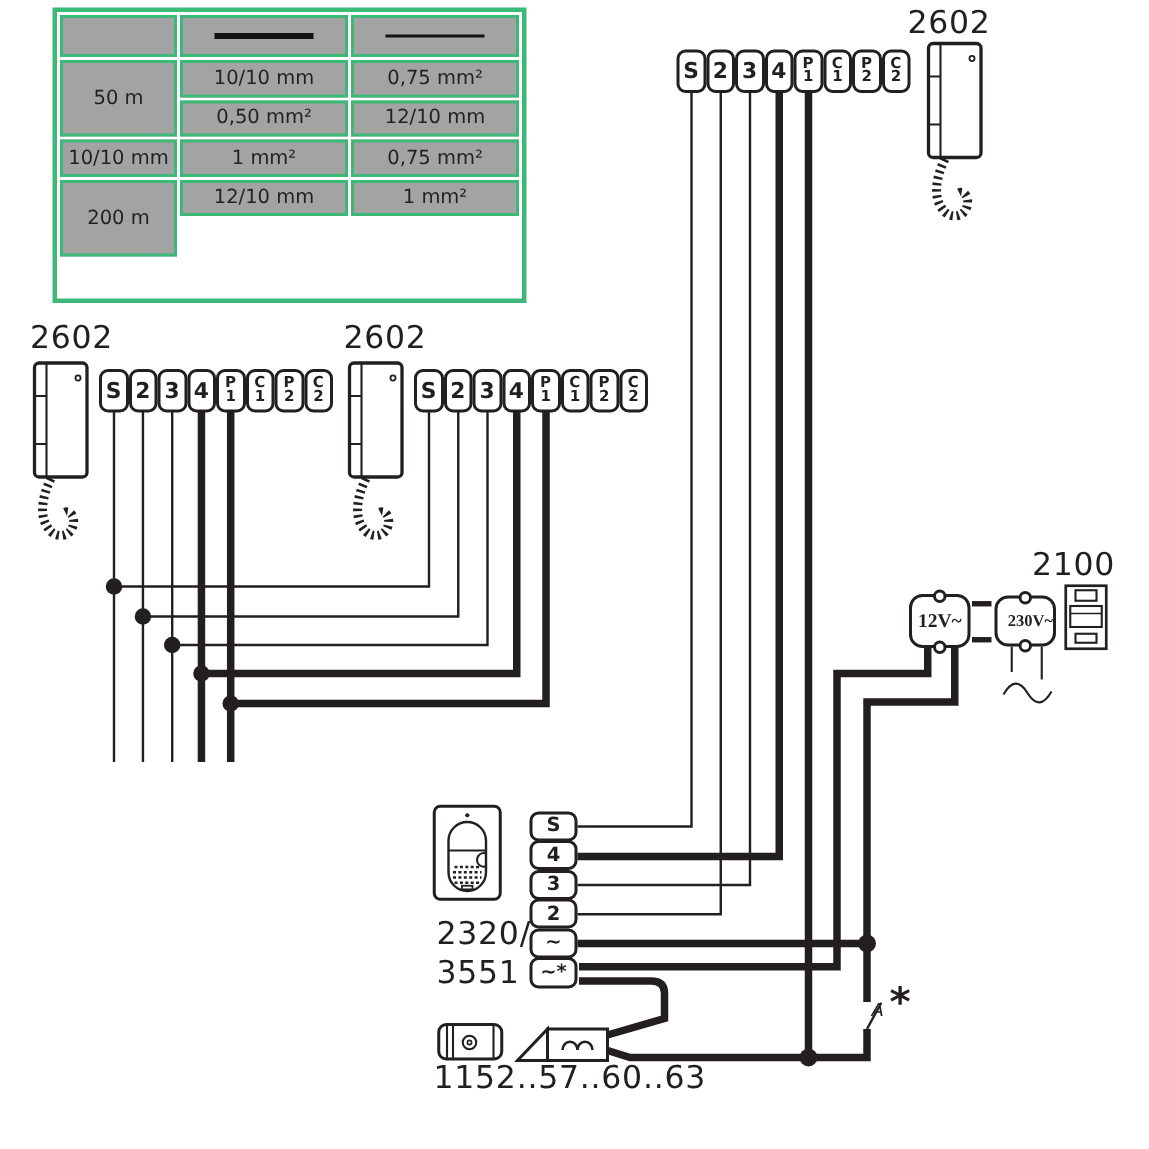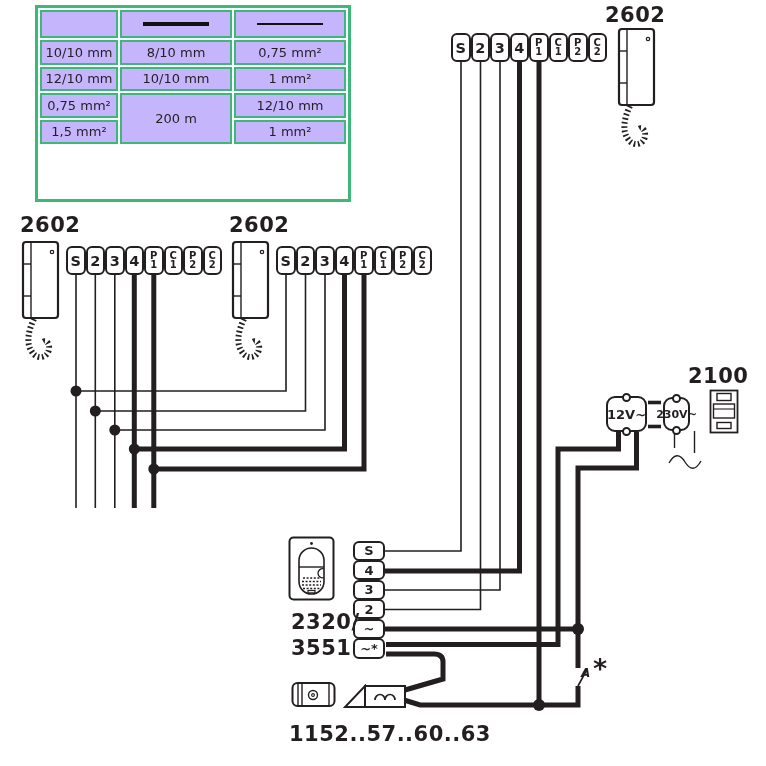--- a/index.html
+++ b/index.html
@@ -15,21 +15,21 @@
     position:absolute;left:35px;top:5px;z-index:3;
     border:3px solid #3cb878;background:#fff;padding:2px;
   }
   .spec-grid{
     display:grid;
     grid-template-columns:78px 112px 112px;
     grid-template-rows:28px repeat(6,24.5px);
     gap:2px;
   }
   .cell{
-    border:2.5px solid #3cb878;background:#c4b5fd;
+    border:2.5px solid #3cb878;background:#a3a3a3;
     display:flex;align-items:center;justify-content:center;
     font-size:13px;color:#231f20;
   }
   .cell.span2{grid-row:span 2;}
   .sample-thick{width:66px;height:4.5px;background:#111;}
   .sample-thin{width:66px;height:1.6px;background:#111;}
 
   
   .strip{position:absolute;display:flex;z-index:2;}
   .tbox{
@@ -46,31 +46,31 @@
     box-sizing:border-box;width:32px;height:20.2px;margin-bottom:-0.6px;
     border:2.4px solid #231f20;border-radius:6px;background:#fff;
     display:flex;align-items:center;justify-content:center;
     font-size:13px;font-weight:600;
   }
 
   
   .psu-box{
     position:absolute;box-sizing:border-box;z-index:2;
     border:2.6px solid #231f20;border-radius:9px;background:#fff;
-    display:flex;align-items:center;justify-content:center;font-weight:600;
+    display:flex;align-items:center;justify-content:center;font-weight:600;font-family:Liberation Serif, serif;
   }
   .psu-box::before,.psu-box::after{
     content:"";position:absolute;left:50%;margin-left:-4.5px;width:9px;height:9px;
     border-radius:50%;background:#fff;border:2.2px solid #231f20;box-sizing:border-box;
   }
   .psu-box::before{top:-5.5px;}
   .psu-box::after{bottom:-5.5px;}
 
   
-  .lbl{position:absolute;z-index:3;font-weight:700;color:#231f20;white-space:nowrap;}
+  .lbl{position:absolute;z-index:3;font-weight:400;color:#231f20;white-space:nowrap;}
   .lbl-model{font-size:21px;letter-spacing:0.5px;}
   .lbl-small{font-size:12px;}
 </style>
 </head>
 <body>
 
 <div class="canvas">
 
   <svg class="wires" width="766" height="766" viewBox="0 0 766 766">
     <g stroke="#231f20" fill="none">
@@ -124,32 +124,32 @@
   <div class="spec-table">
     <div class="spec-grid">
       <div class="cell"></div>
       <div class="cell">
           <div class="sample-thick"></div>
         </div>
       <div class="cell">
           <div class="sample-thin"></div>
         </div>
 
+      <div class="cell span2">50 m</div>
       <div class="cell">10/10 mm</div>
-      <div class="cell">8/10 mm</div>
       <div class="cell">0,75 mm²</div>
+      <div class="cell">0,50 mm²</div>
 
       <div class="cell">12/10 mm</div>
       <div class="cell">10/10 mm</div>
       <div class="cell">1  mm²</div>
       <div class="cell">0,75 mm²</div>
 
       <div class="cell span2">200 m</div>
       <div class="cell">12/10 mm</div>
-      <div class="cell">1,5 mm²</div>
       <div class="cell">1 mm²</div>
     </div>
   </div>
 
   <div class="lbl lbl-model" style="left:20px;top:213px;">2602</div>
   <div class="lbl lbl-model" style="left:229px;top:213px;">2602</div>
   <div class="lbl lbl-model" style="left:605px;top:3px;">2602</div>
 
   <svg class="comp" style="left:16px;top:240px;" width="50" height="135" viewBox="0 0 50 135">
     <g stroke="#231f20" fill="none">
@@ -328,28 +328,28 @@
   </svg>
 
   <svg class="comp" style="left:343px;top:684px;" width="64" height="26" viewBox="0 0 64 26">
     <g stroke="#231f20" fill="#fff">
       <path d="M22,2 L22,23 L2,23 Z" stroke-width="2"></path>
       <rect x="22" y="2" width="40" height="21" stroke-width="2"></rect>
       <path d="M32,16 a5,5.5 0 0 1 10,0 a5,5.5 0 0 1 10,0" stroke-width="1.7" fill="none"></path>
     </g>
   </svg>
 
-  <div class="lbl lbl-model" style="left:289px;top:706px;margin-top:16px;">1152..57..60..63</div>
+  <div class="lbl lbl-model" style="left:289px;top:706px;">1152..57..60..63</div>
 
   <div class="lbl lbl-model" style="left:688px;top:364px;">2100</div>
 
   <div class="psu-box" style="left:606px;top:396px;width:41px;height:36px;font-size:13px;">
     <span>12V~</span>
   </div>
-  <div class="psu-box" style="left:663px;top:397px;width:27px;height:34px;font-size:11px;">
+  <div class="psu-box" style="left:663px;top:397px;width:41px;height:34px;font-size:11px;justify-content:flex-end;">
     <span>230V~</span>
   </div>
 
   <svg class="comp" style="left:709px;top:389px;" width="30" height="45" viewBox="0 0 30 45">
     <g stroke="#231f20" fill="none">
       <rect x="1.5" y="1.5" width="27" height="42" stroke-width="1.8"></rect>
       <rect x="8" y="4.5" width="14" height="7" stroke-width="1.4"></rect>
       <rect x="4.5" y="15" width="21" height="14" stroke-width="1.4"></rect>
       <line x1="4.5" y1="20" x2="25.5" y2="20" stroke-width="1.1"></line>
       <rect x="8" y="33.5" width="14" height="6" stroke-width="1.4"></rect>

